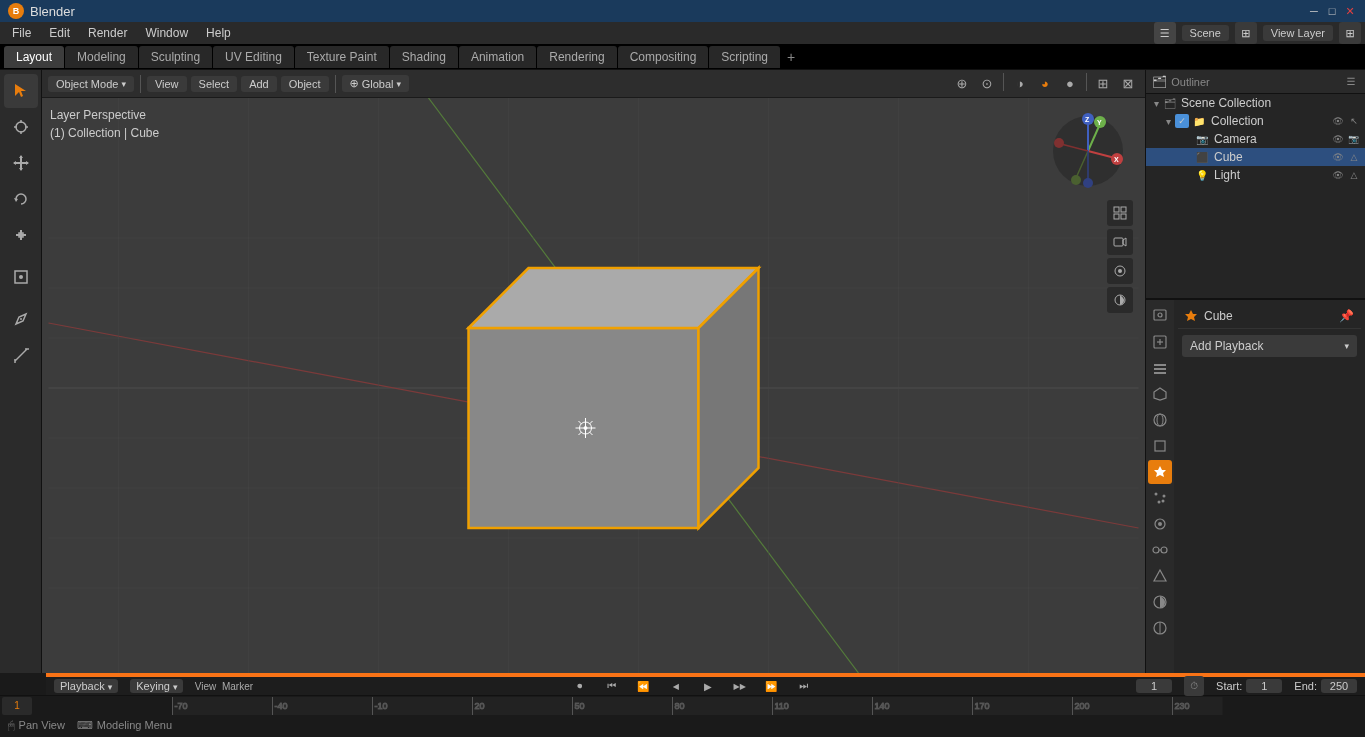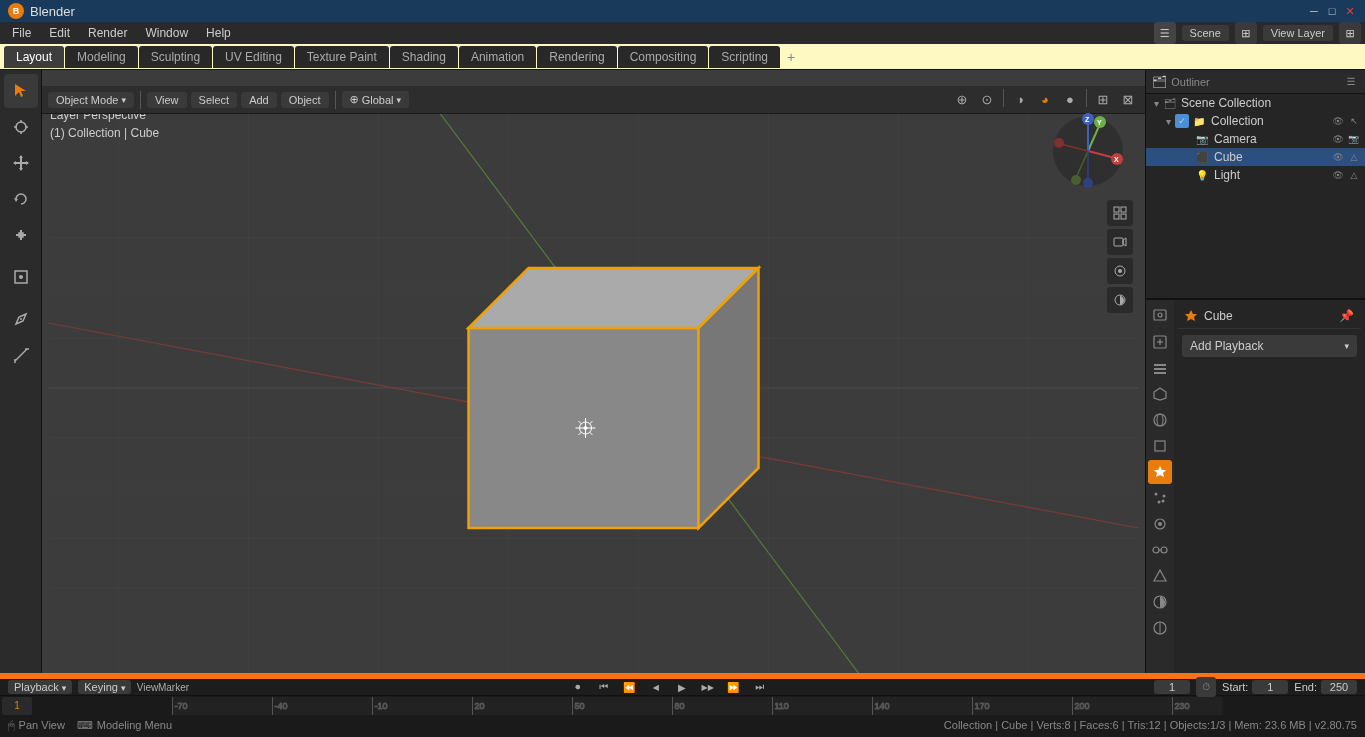--- a/index.html
+++ b/index.html
@@ -72,21 +72,21 @@
       padding: 2px 8px;
       cursor: pointer;
       border-radius: 3px;
       font-size: 12px;
       color: #ccc;
     }
 
     
     #workspacebar {
       height: 26px;
-      background: #fef9c3;
+      background: #000000;
       display: flex;
       align-items: center;
       padding: 0 4px;
       gap: 1px;
       border-bottom: 1px solid #111;
     }
     .workspace-tab {
       padding: 4px 12px;
       cursor: pointer;
       border-radius: 3px 3px 0 0;
@@ -148,21 +148,21 @@
     #viewport {
       flex: 1;
       background: #3c3c3c;
       position: relative;
       overflow: hidden;
     }
 
     
     #viewport-header {
       position: absolute;
-      top: 16px;
+      top: 0;
       left: 0;
       right: 0;
       height: 28px;
       background: #2d2d2d;
       display: flex;
       align-items: center;
       padding: 0 6px;
       gap: 4px;
       z-index: 10;
       border-bottom: 1px solid #1a1a1a;
@@ -359,22 +359,23 @@
       color: #ccc;
     }
 
     
     #timeline {
       height: 22px;
       background: #1d1d1d;
       display: flex;
       align-items: center;
       padding: 0 8px;
-      gap: 6px;
-      border-top: 6px solid #f97316;
+      gap: 12px;
+      border-top: 4px solid #f97316;
+      margin-left: 46px;
     }
     .timeline-btn {
       width: 20px;
       height: 16px;
       display: flex;
       align-items: center;
       justify-content: center;
       cursor: pointer;
       color: #aaa;
       font-size: 10px;
@@ -950,14 +951,13 @@
   </div>
 </div>
 
 <div id="statusbar">
   <div id="statusbar-left">
     <span>🖱</span>
     <span>Pan View</span>
     <span style="margin-left:8px">⌨</span>
     <span>Modeling Menu</span>
   </div>
-  <div id="statusbar-right">Collection | Cube | Verts:8 | Faces:6 | Tris:12 | Objects:1/3 | Mem: 23.6 MB | v2.80.75</div>
 </div>
 
 </body></html>

